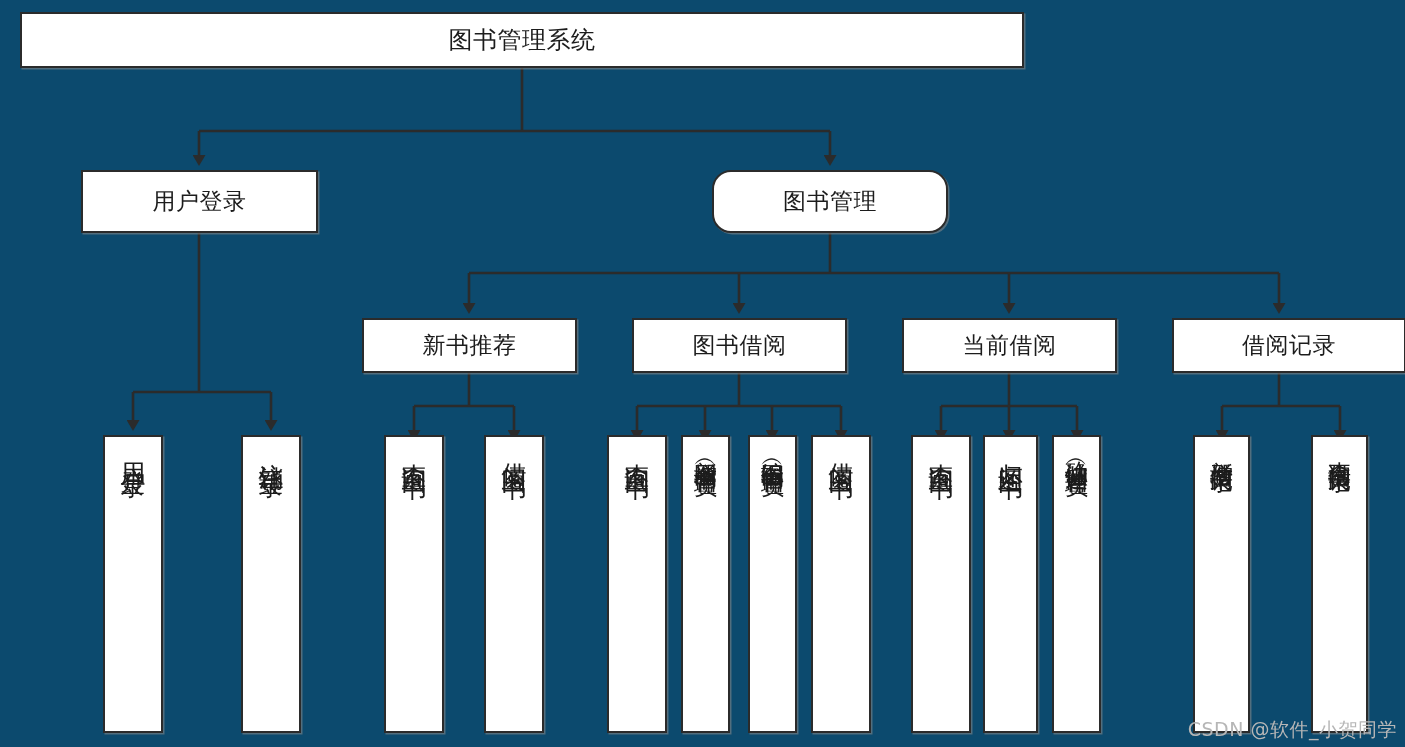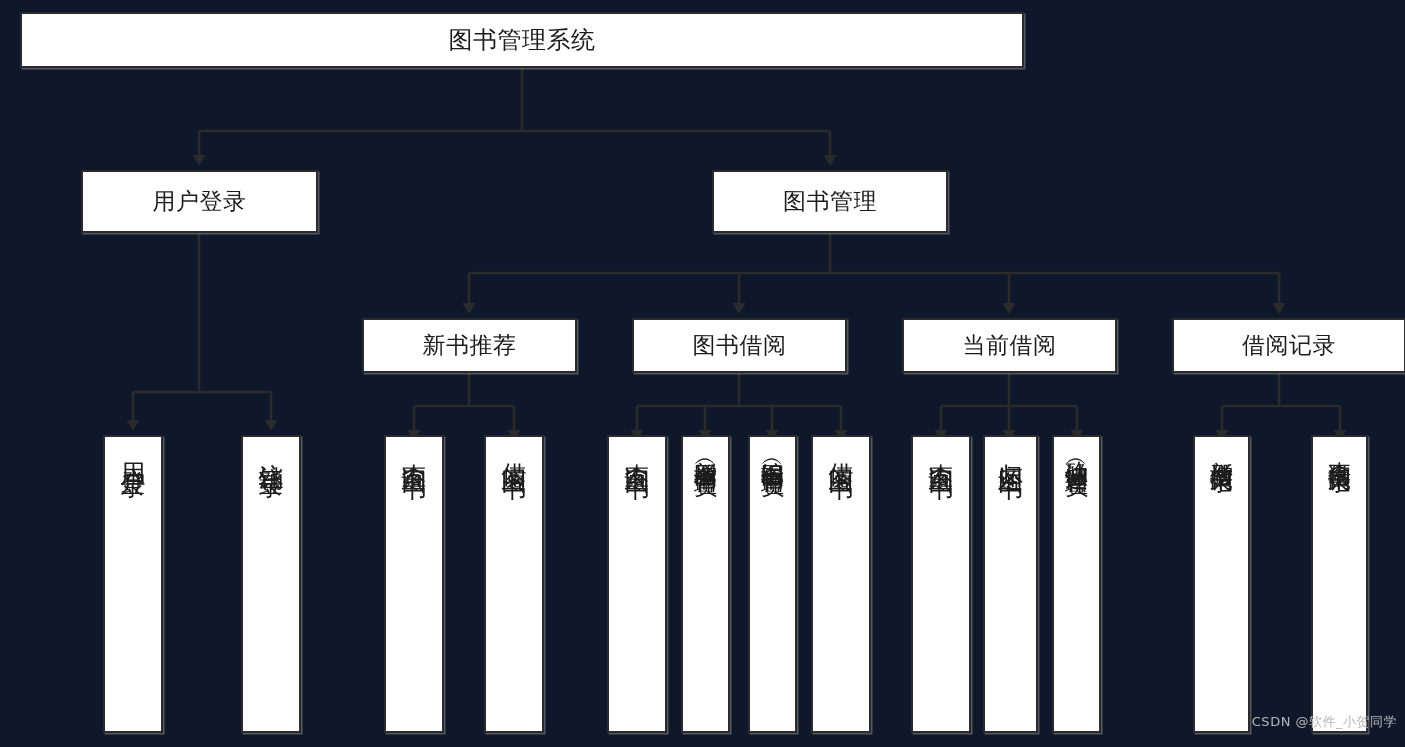--- a/index.html
+++ b/index.html
@@ -5,21 +5,21 @@
 <style>
   html,body{margin:0;padding:0;background:#ffffff;}
   body{
     font-family:"DejaVu Sans","Liberation Sans",sans-serif;
     color:#1a1a1a;
   }
   #canvas{
     position:relative;
     width:1405px;
     height:747px;
-    background:#0f172a;
+    background:#0c4a6e;
     overflow:hidden;
   }
   
   #wires{
     position:absolute;
     left:0; top:0;
     width:1405px; height:747px;
     pointer-events:none;
   }
   
@@ -64,22 +64,22 @@
     text-align:left;
   }
   .node.v.narrow .label{
     font-size:23px;
     letter-spacing:2px;
   }
   
   #watermark{
     position:absolute;
     right:8px;
-    bottom:16px;
-    font-size:13px;
+    bottom:4px;
+    font-size:19px;
     color:#b6b6b6;
     letter-spacing:0.5px;
     white-space:nowrap;
     user-select:none;
   }
 </style>
 </head>
 <body>
 
 <div id="canvas">
@@ -135,21 +135,21 @@
   </svg>
 
   <div class="node h root" style="left:20px; top:12px; width:1004px; height:56px;">
     <span class="label">图书管理系统</span>
   </div>
 
   <div class="node h" style="left:81px; top:170px; width:237px; height:63px;">
     <span class="label">用户登录</span>
   </div>
 
-  <div class="node h" style="left:712px; top:170px; width:236px; height:63px;">
+  <div class="node h" style="left:712px; top:170px; width:236px; height:63px;border-radius:19px;">
     <span class="label">图书管理</span>
   </div>
 
   <div class="node h" style="left:362px; top:318px; width:215px; height:55px;text-align:center;">
     <span class="label">新书推荐</span>
   </div>
 
   <div class="node h" style="left:902px; top:318px; width:215px; height:55px;">
     <span class="label">当前借阅</span>
   </div>

